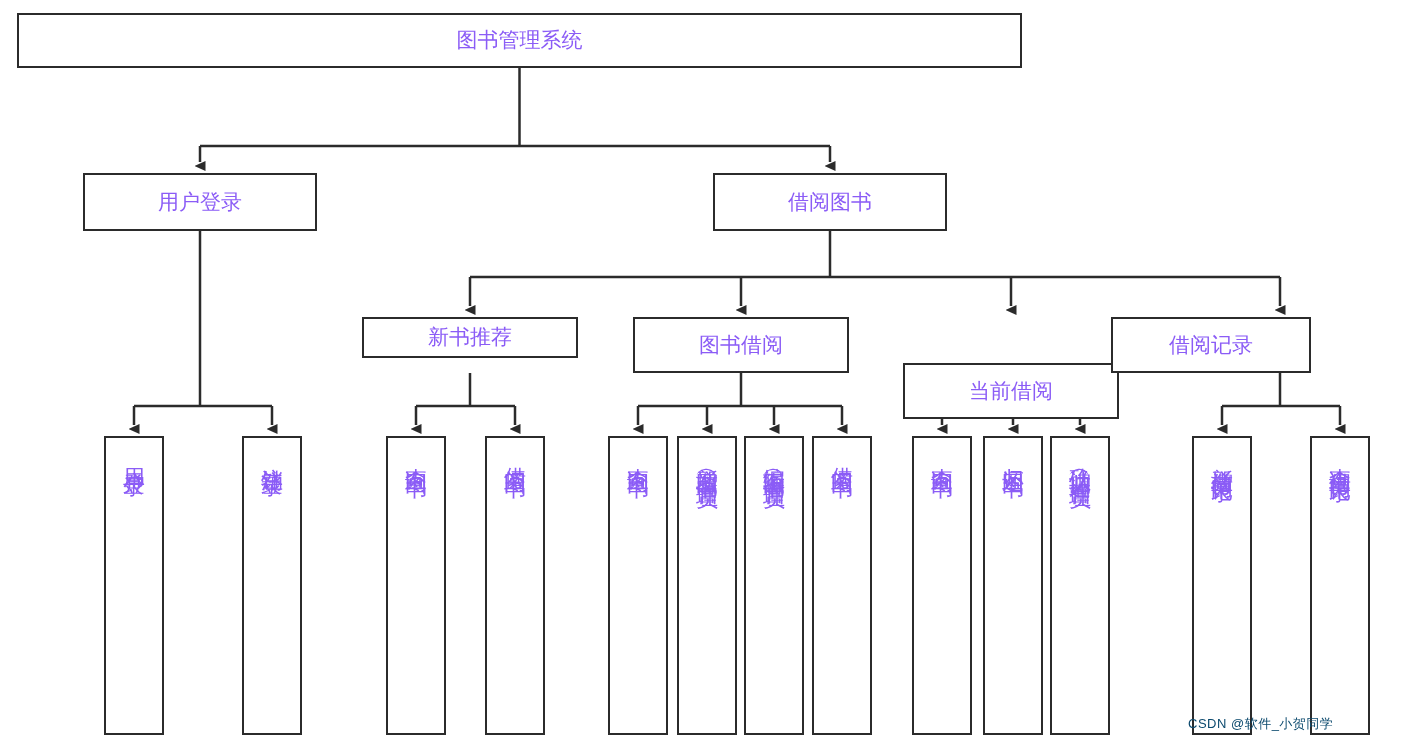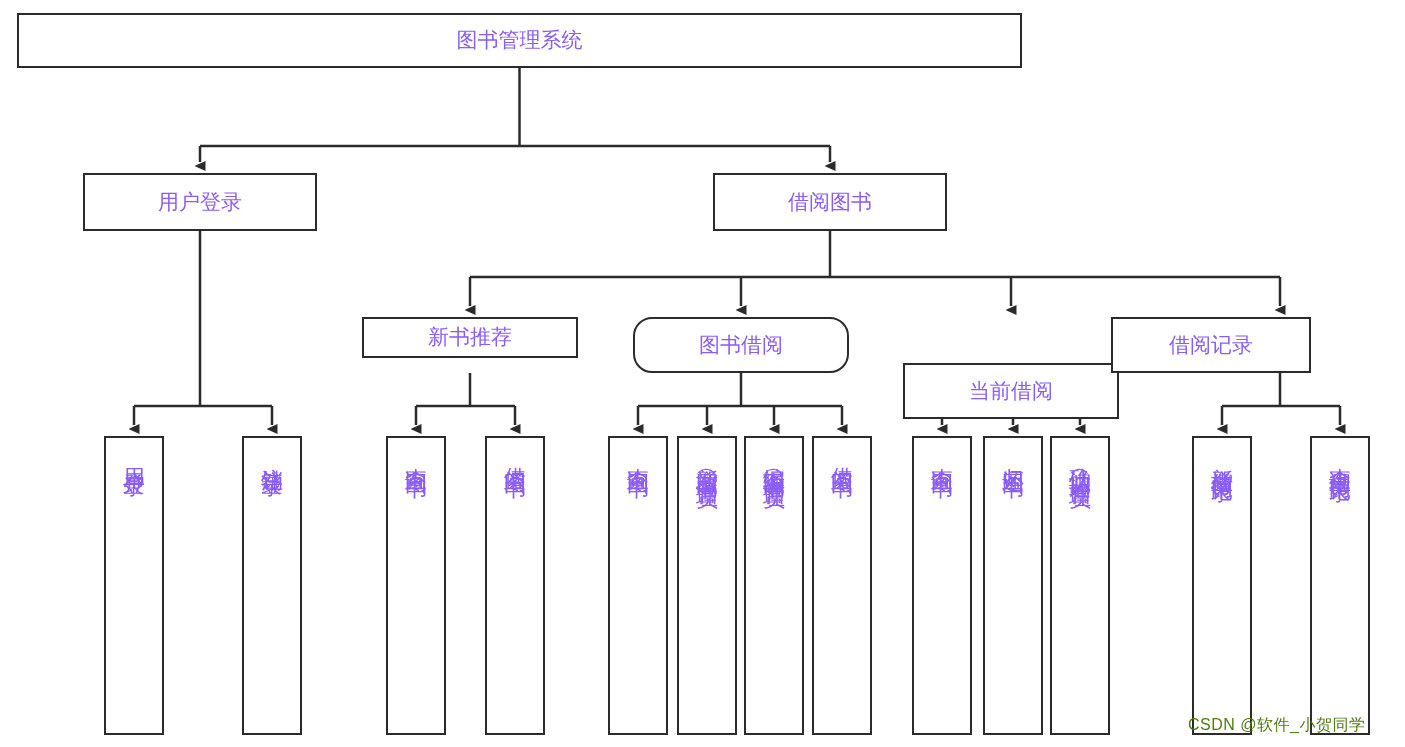--- a/index.html
+++ b/index.html
@@ -51,22 +51,22 @@
   }
   .node.vertical .label {
     writing-mode: vertical-rl;
     text-orientation: upright;
     font-size: 22px;
     letter-spacing: 3px;
     line-height: 1;
   }
   .watermark {
     position: absolute;
-    font-size: 16px;
-    color: #4d7c0f;
+    font-size: 13px;
+    color: #0c4a6e;
     white-space: nowrap;
     letter-spacing: 0.5px;
   }
 </style>
 </head>
 <body>
 
 <div id="canvas">
   <svg class="edges" viewBox="0 0 1405 747">
     <defs>
@@ -116,21 +116,21 @@
       </div>
       <div class="node horizontal" style="left: 83px; top: 173px; width: 234px; height: 58px;">
         <span class="label">用户登录</span>
       </div>
       <div class="node horizontal" style="left: 713px; top: 173px; width: 234px; height: 58px;">
         <span class="label">借阅图书</span>
       </div>
       <div class="node horizontal" style="left: 362px; top: 317px; width: 216px; height: 41px;">
         <span class="label">新书推荐</span>
       </div>
-      <div class="node horizontal" style="left: 633px; top: 317px; width: 216px; height: 56px; border-radius: 19px;">
+      <div class="node horizontal" style="left: 633px; top: 317px; width: 216px; height: 56px;">
         <span class="label">图书借阅</span>
       </div>
       <div class="node horizontal" style="left: 903px; top: 317px; width: 216px; height: 56px; margin-top: 46px;">
         <span class="label">当前借阅</span>
       </div>
       <div class="node horizontal" style="left: 1111px; top: 317px; width: 200px; height: 56px;">
         <span class="label">借阅记录</span>
       </div>
       <div class="node vertical" style="left: 104px; top: 436px; width: 60px; height: 299px;">
         <span class="label">用户登录</span>

